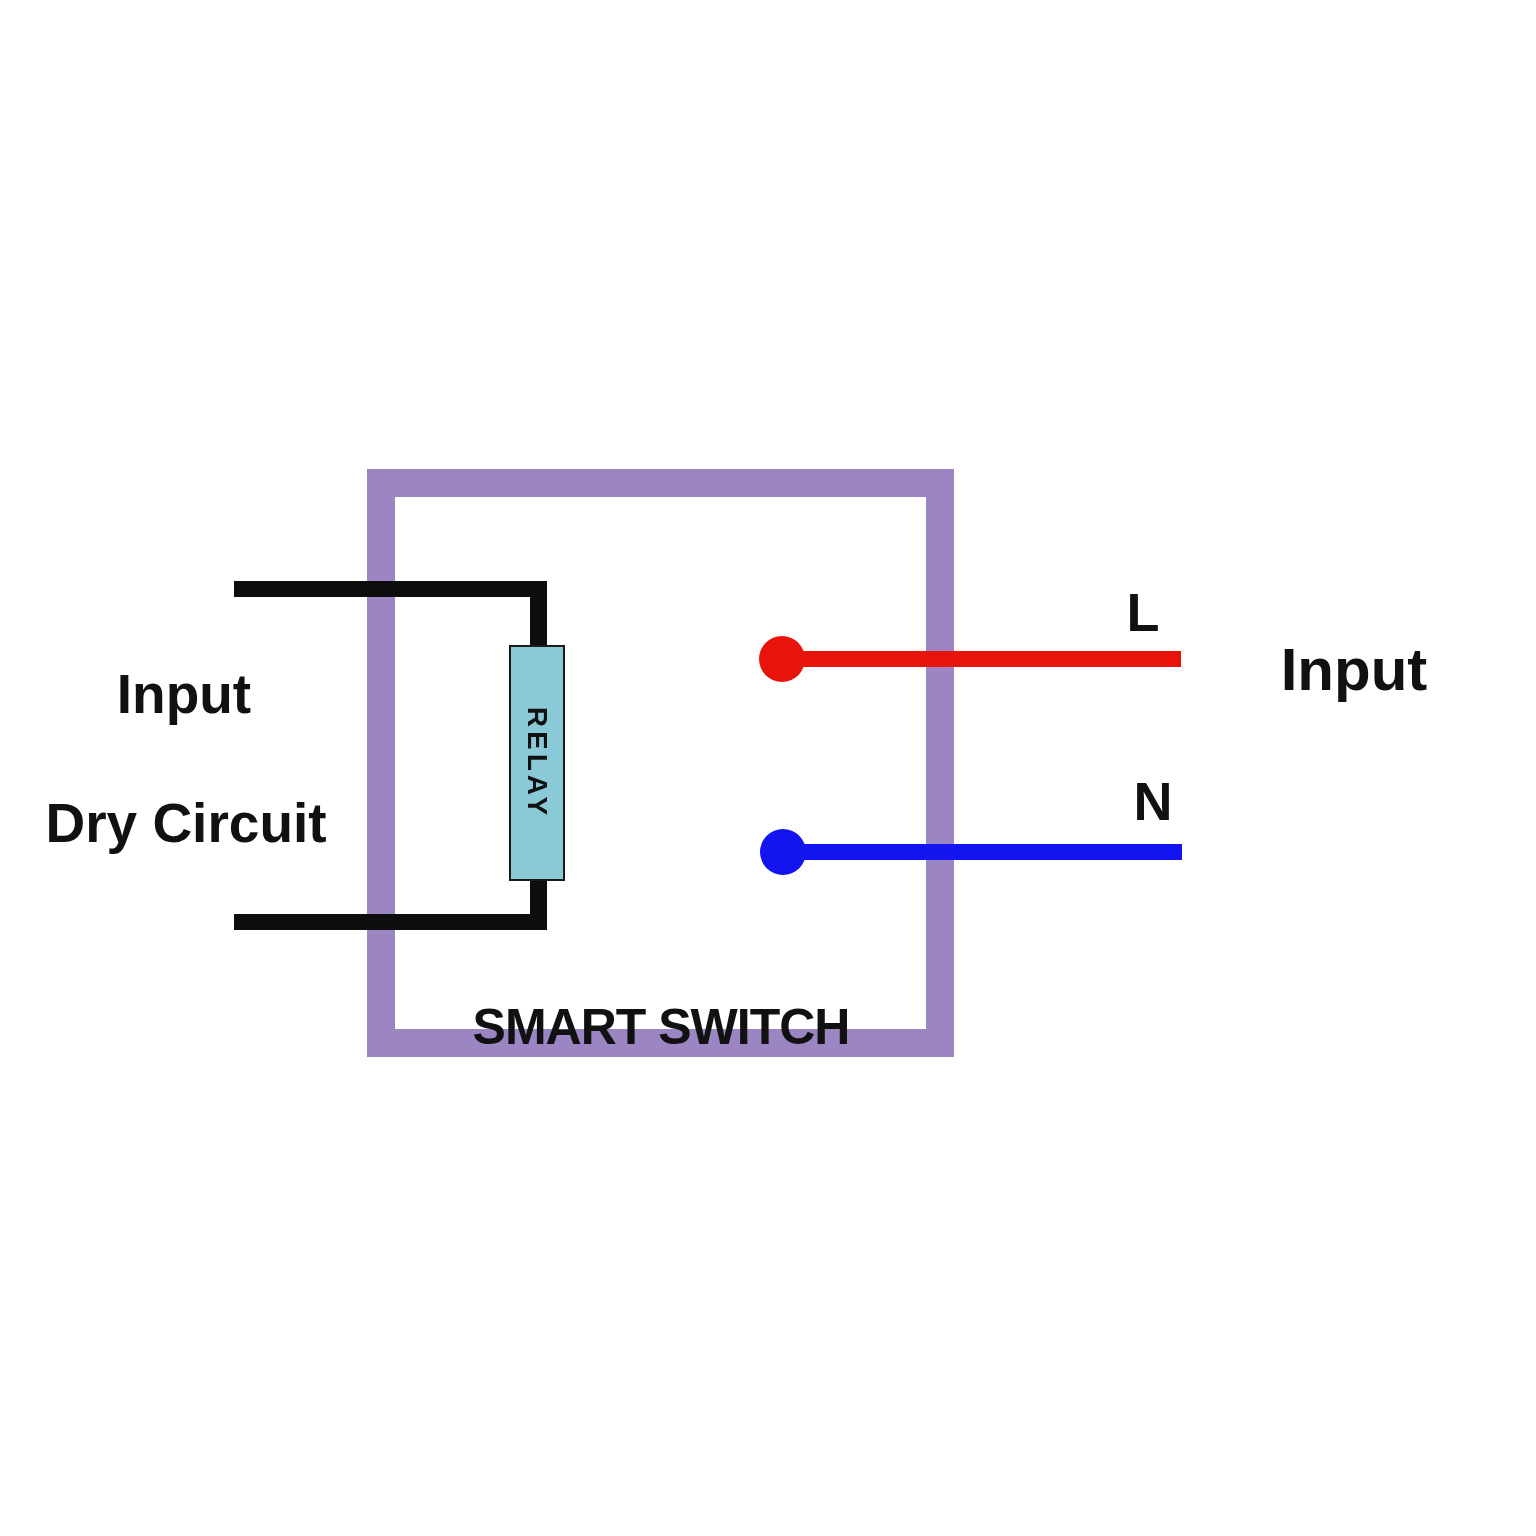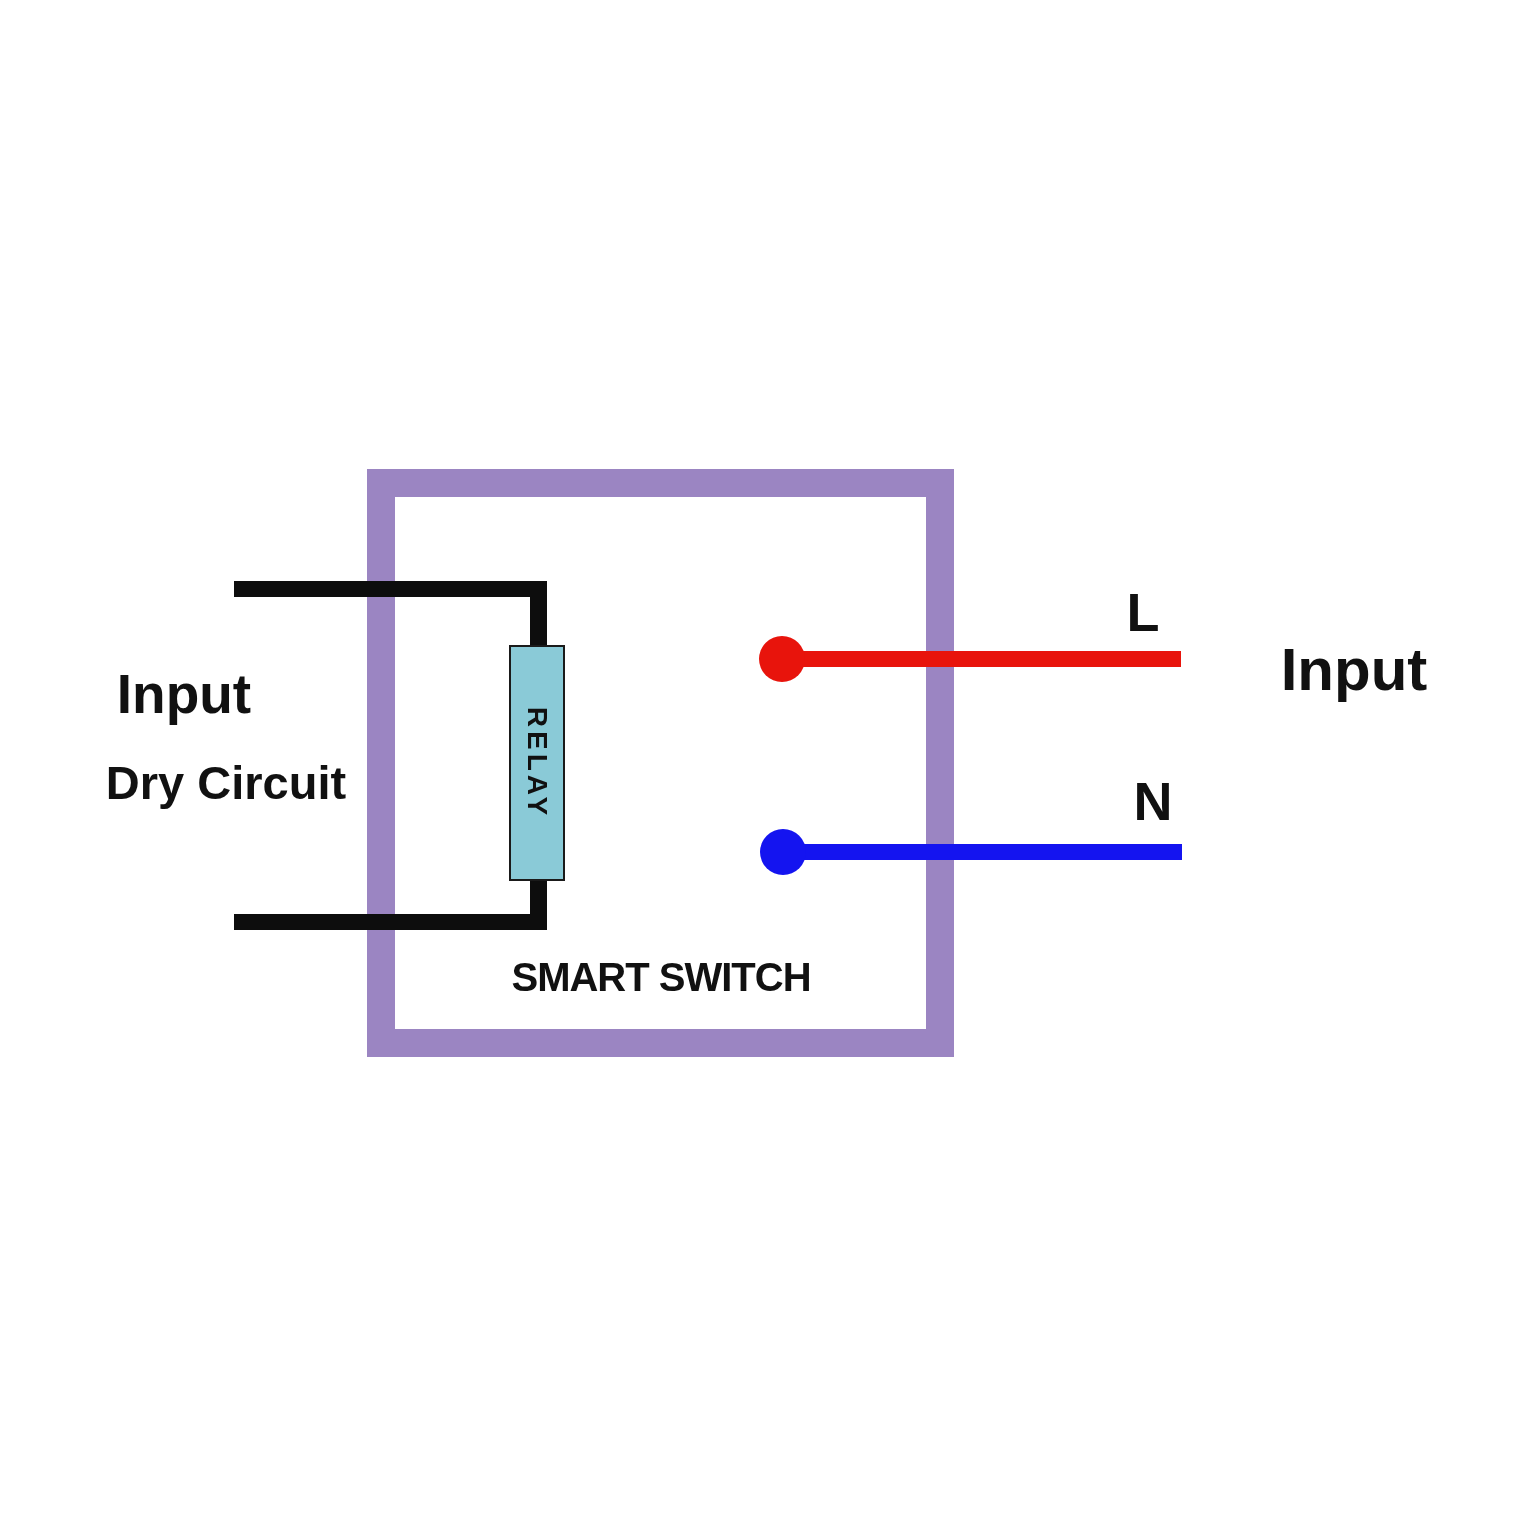--- a/index.html
+++ b/index.html
@@ -58,26 +58,26 @@
   
   .label{
     color:var(--text-color);
     font-weight:900;
     line-height:1;
     white-space:nowrap;
     z-index:4;
     transform:translateX(-50%);
   }
   .output-label     {left:184px;top:667px;font-size:55px;}
-  .dry-circuit-label{left:186px;top:759px;font-size:47px;margin-left:40px;}
+  .dry-circuit-label{left:186px;top:796px;font-size:55px;}
   .live-label       {left:1143px;top:585px;font-size:54px;}
   .neutral-label    {left:1153px;top:774px;font-size:54px;}
   .input-label      {left:1354px;top:640px;font-size:60px;}
   .voltage-label    {left:1356px;top:753px;font-size:60px;}
-  .smart-switch-label{left:661px;top:957px;font-size:40px;letter-spacing:-1px;}
+  .smart-switch-label{left:661px;top:1002px;font-size:50px;letter-spacing:-1px;}
 </style>
 </head>
 <body>
 
 <div class="canvas">
 
   <div class="abs switch-box"></div>
 
   <div class="abs wire wire-out-top"></div>
   <div class="abs wire wire-out-top-riser"></div>

